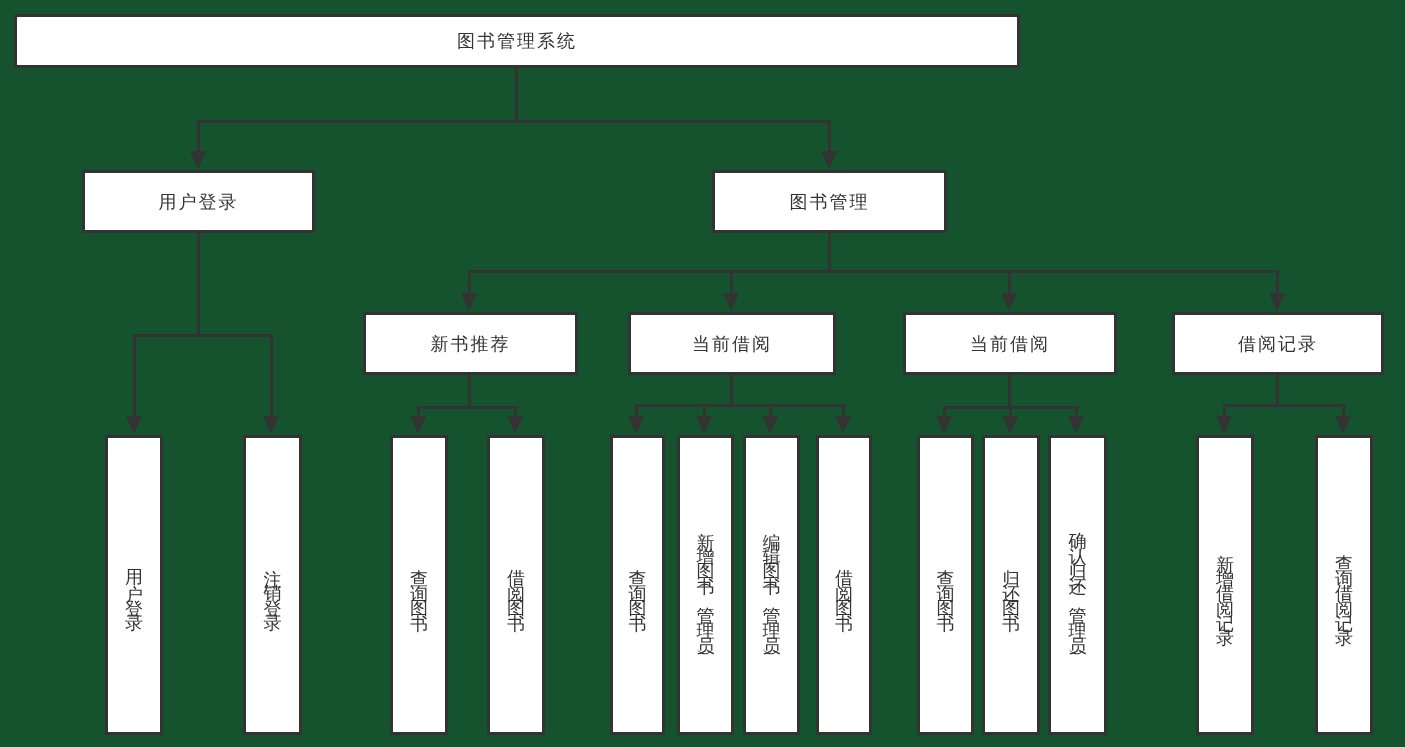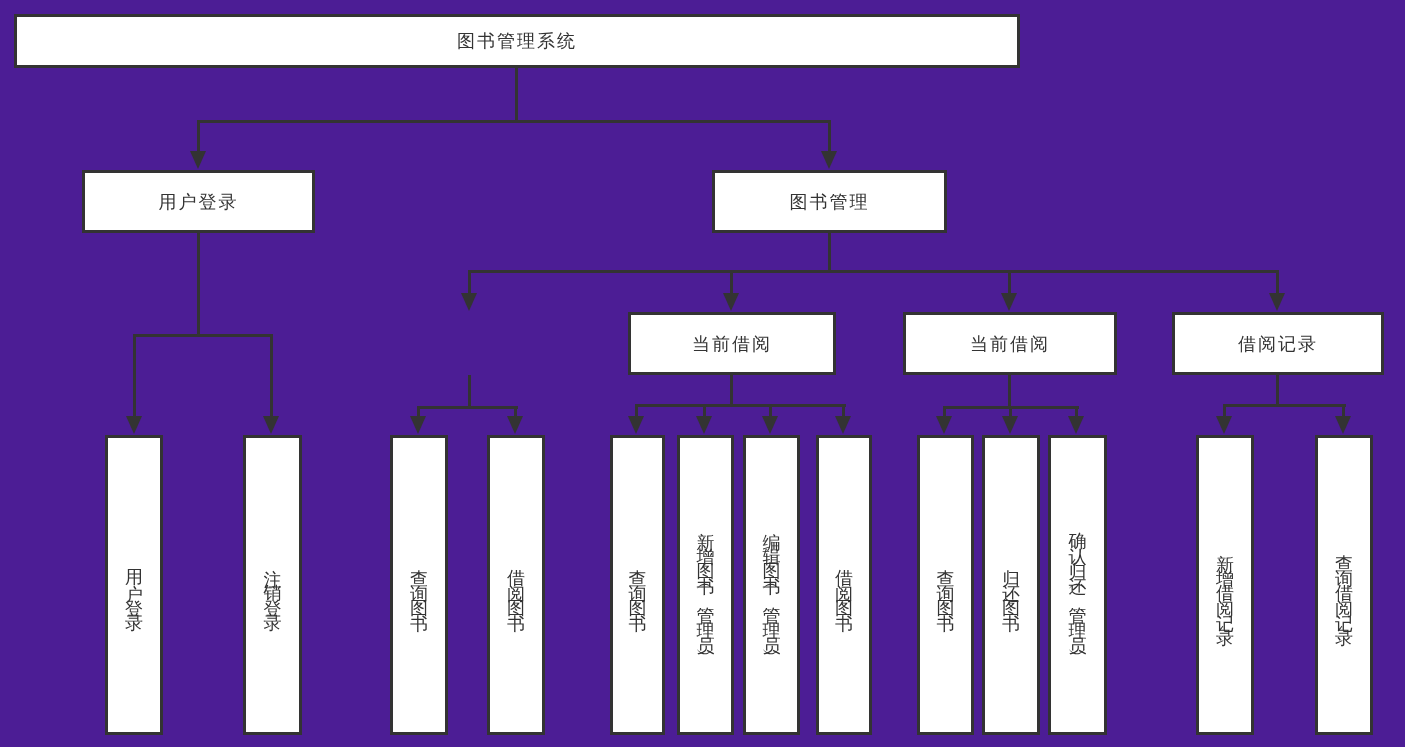--- a/index.html
+++ b/index.html
@@ -1,20 +1,20 @@
 <!DOCTYPE html>
 <html><head>
 <meta charset="utf-8">
 <style>
   html, body { margin: 0; padding: 0; background: #ffffff; }
   #canvas {
     position: relative;
     width: 1405px;
     height: 747px;
-    background: #4c1d95;
+    background: #14532d;
     overflow: hidden;
     font-family: "Liberation Sans", "DejaVu Sans", sans-serif;
   }
   .box {
     position: absolute;
     box-sizing: border-box;
     border: 3px solid #333333;
     background: #ffffff;
     display: flex;
     align-items: center;
@@ -76,20 +76,21 @@
   <div class="hline" style="left:469px; top:270px; width:810px;"></div>
   <div class="vline" style="left:468px; top:270px; height:26px;"></div>
   <div class="arrow" style="left:461px; top:293px;"></div>
   <div class="vline" style="left:730px; top:270px; height:26px;"></div>
   <div class="arrow" style="left:723px; top:293px;"></div>
   <div class="vline" style="left:1008px; top:270px; height:26px;"></div>
   <div class="arrow" style="left:1001px; top:293px;"></div>
   <div class="vline" style="left:1276px; top:270px; height:26px;"></div>
   <div class="arrow" style="left:1269px; top:293px;"></div>
 
+  <div class="box" style="left:363px; top:312px; width:215px; height:63px;">新书推荐</div>
   <div class="box" style="left:628px; top:312px; width:208px; height:63px;">当前借阅</div>
   <div class="box" style="left:903px; top:312px; width:214px; height:63px;">当前借阅</div>
   <div class="box" style="left:1172px; top:312px; width:212px; height:63px;">借阅记录</div>
 
   <div class="vline" style="left:468px; top:375px; height:34px;"></div>
   <div class="hline" style="left:417px; top:406px; width:101px;"></div>
   <div class="vline" style="left:417px; top:406px; height:14px;"></div>
   <div class="arrow" style="left:410px; top:416px;"></div>
   <div class="vline" style="left:514px; top:406px; height:14px;"></div>
   <div class="arrow" style="left:507px; top:416px;"></div>

